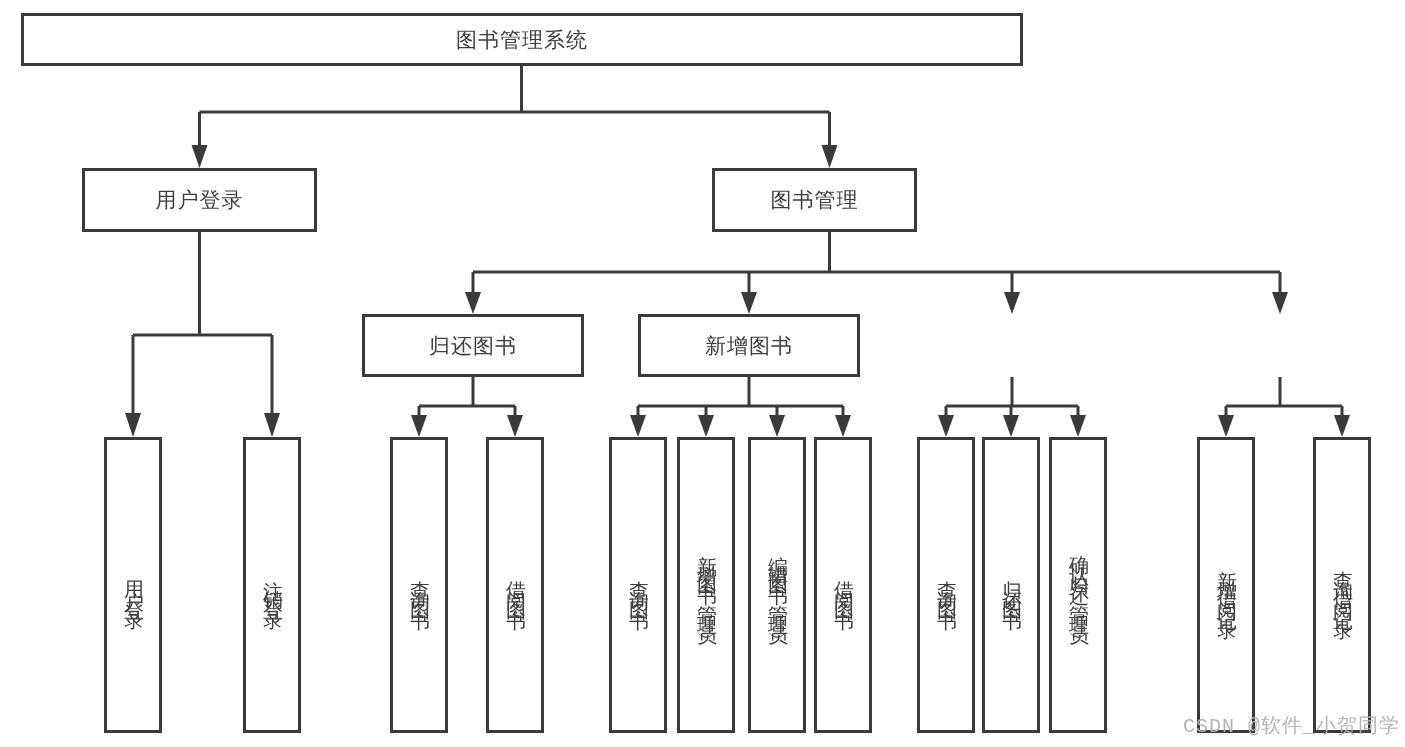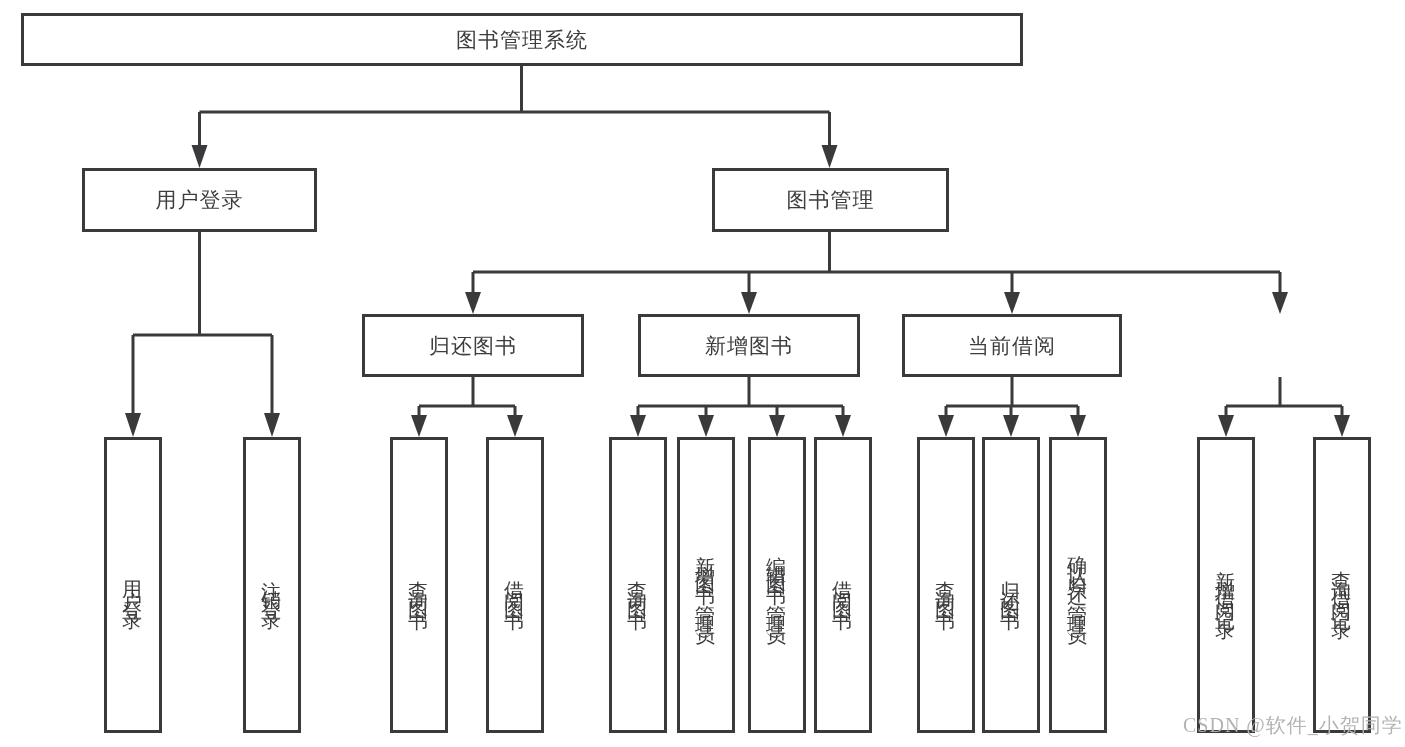--- a/index.html
+++ b/index.html
@@ -6,21 +6,21 @@
     --line:#3a3a3c;
     --text:#3d3d3f;
     --watermark:#b3b3b3;
     --background:#ffffff;
   }
   html,body{margin:0;padding:0;background:var(--background);}
   .canvas{
     position:relative;
     width:1405px;height:747px;
     background:var(--background);
-    font-family:Liberation Serif, serif;
+    font-family:Liberation Mono, monospace;
     overflow:hidden;
   }
   svg.connectors{position:absolute;left:0;top:0;z-index:0;}
   .cline{fill:none;stroke:var(--line);stroke-width:3;}
   .carrow{fill:var(--line);stroke:none;}
   .node{
     position:absolute;
     box-sizing:border-box;
     background:#fff;
     border:3px solid var(--line);
@@ -84,25 +84,24 @@
     <polygon class="carrow" points="1070,415 1086,415 1078,437"></polygon>
 
     <path class="cline" d="M1280 377 L1280 406 M1226 406 L1342 406 M1226 406 L1226 416 M1342 406 L1342 416"></path>
     <polygon class="carrow" points="1218,415 1234,415 1226,437"></polygon>
     <polygon class="carrow" points="1334,415 1350,415 1342,437"></polygon>
   </svg>
 
   <div class="node" style="left:21px;top:13px;width:1002px;height:53px">图书管理系统</div>
 
   <div class="node" style="left:82px;top:168px;width:235px;height:64px">用户登录</div>
-  <div class="node" style="left:712px;top:168px;width:237px;height:64px">图书管理</div>
+  <div class="node" style="left:712px;top:168px;width:205px;height:64px">图书管理</div>
 
   <div class="node" style="left:362px;top:314px;width:222px;height:63px">归还图书</div>
   <div class="node" style="left:638px;top:314px;width:222px;height:63px">新增图书</div>
-  <div class="node" style="left:902px;top:314px;width:220px;height:63px">当前借阅</div>
 
   <div class="node leaf" style="left:104px;top:437px;width:58px;height:296px">用户登录</div>
   <div class="node leaf" style="left:243px;top:437px;width:58px;height:296px">注销登录</div>
 
   <div class="node leaf" style="left:390px;top:437px;width:58px;height:296px">查询图书</div>
   <div class="node leaf" style="left:486px;top:437px;width:58px;height:296px">借阅图书</div>
 
   <div class="node leaf" style="left:609px;top:437px;width:58px;height:296px">查询图书</div>
   <div class="node leaf" style="left:677px;top:437px;width:58px;height:296px">新增图书（管理员）</div>
   <div class="node leaf" style="left:748px;top:437px;width:58px;height:296px">编辑图书（管理员）</div>

